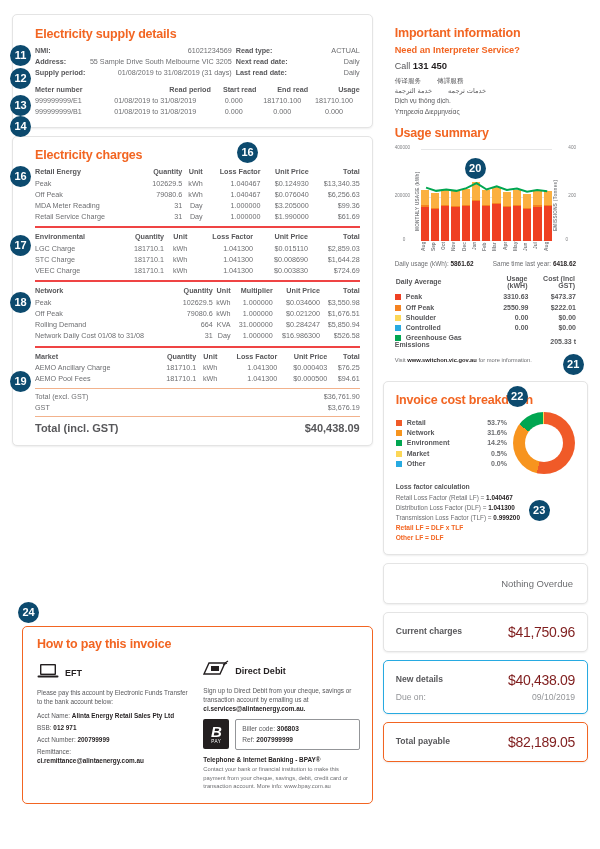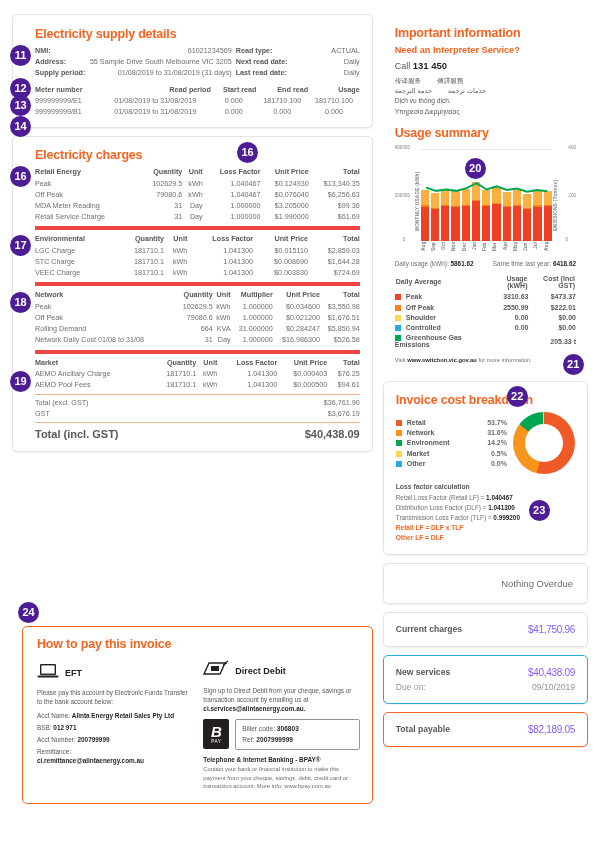--- a/index.html
+++ b/index.html
@@ -27,21 +27,21 @@
     border:1px solid #e4e4e4;
     border-radius:5px;
     box-shadow:0 1px 2px rgba(0,0,0,.07);
   }
 
   
   .badge {
     position:absolute;
     width:21px; height:21px;
     border-radius:50%;
-    background:#4c1d95;
+    background:#0c4a6e;
     color:#fff;
     font-size:11px; font-weight:bold;
     display:flex; align-items:center; justify-content:center;
     z-index:40;
     line-height:1;
   }
 
   
   h2.sec {
     color:#f26522;
@@ -80,21 +80,21 @@
   
   .charges-card { padding:11px 12px 11px 22px; margin-bottom:8px; }
   table.chg { width:100%; border-collapse:collapse; font-size:7.2px; }
   table.chg th {
     font-weight:bold; color:#58585b; text-align:right;
     padding:0 0 1.5px 0; white-space:nowrap;margin-left:44px;
   }
   table.chg th.l, table.chg td.l { text-align:left; }
   table.chg td { color:#6d6e71; text-align:right; padding:1.1px 0; }
   table.chg td.l { padding-right:4px; }
-  .grp { margin-bottom:4px; border-top:4px solid #ef4444; padding-top:4px; }
+  .grp { margin-bottom:4px; border-top:2px solid #ef4444; padding-top:4px; }
   .grp.first { border-top:none; padding-top:0; }
 
   .totrow {
     display:flex; justify-content:space-between;
     font-size:7.2px; color:#6d6e71; padding:1px 0;
   }
   .totals-wrap { border-top:1px solid #f2b28c; padding-top:2px; }
   .grandrow {
     display:flex; justify-content:space-between;
     border-top:1px solid #f2b28c;
@@ -203,21 +203,21 @@
 
   .overdue-card {
     padding:14px 14px; margin-bottom:8px;
     text-align:right; font-size:9.5px; color:#6d6e71;
   }
   .amt-card {
     padding:11px 12px; margin-bottom:8px;
     display:flex; justify-content:space-between; align-items:center;
   }
   .amt-card .lab { font-size:8.6px; font-weight:bold; color:#58585b; line-height:1.3; }
-  .amt-card .val { font-size:10px; color:#8b5cf6; letter-spacing:-.3px; }
+  .amt-card .val { font-size:14px; color:#7f1d1d; letter-spacing:-.3px; }
   .amt-card.blue { border:1.4px solid #27aae1; display:block; }
   .amt-card.orange { border:1.4px solid #f26522; }
   .row2 { display:flex; justify-content:space-between; align-items:center; }
   .due { font-size:8.6px; color:#939598; }
   .duev { font-size:8.6px; color:#939598; }
 </style>
 </head>
 <body>
 
 <div class="page">
@@ -535,21 +535,21 @@
 
           <div class="fineprint">
             <div class="hd">Telephone &amp; Internet Banking - BPAY®</div>
             <div>Contact your bank or financial institution to make this payment from your cheque, savings, debit, credit card or transaction account. More info: www.bpay.com.au</div>
           </div>
         </div>
       </div>
     </div>
 
     <div class="badge" style="left:-2px; top:31px;">11</div>
-    <div class="badge" style="left:-2px; top:64px;">12</div>
+    <div class="badge" style="left:-2px; top:54px;">12</div>
     <div class="badge" style="left:-2px; top:81px;">13</div>
     <div class="badge" style="left:-2px; top:102px;text-align:right;">14</div>
     <div class="badge" style="left:225px; top:128px;">16</div>
     <div class="badge" style="left:-2px; top:152px;">16</div>
     <div class="badge" style="left:-2px; top:221px;">17</div>
     <div class="badge" style="left:-2px; top:278px;">18</div>
     <div class="badge" style="left:-2px; top:357px;">19</div>
     <div class="badge" style="left:6px; top:588px;">24</div>
   </div>
 
@@ -773,21 +773,21 @@
 
     <div class="card overdue-card">Nothing Overdue</div>
 
     <div class="card amt-card">
       <span class="lab">Current charges</span>
       <span class="val">$41,750.96</span>
     </div>
 
     <div class="card amt-card blue">
       <div class="row2">
-        <span class="lab">New services</span>
+        <span class="lab">New details</span>
         <span class="val">$40,438.09</span>
       </div>
       <div class="row2" style="margin-top:4px;">
         <span class="due">Due on:</span>
         <span class="duev">09/10/2019</span>
       </div>
     </div>
 
     <div class="card amt-card orange">
       <span class="lab">Total payable</span>

